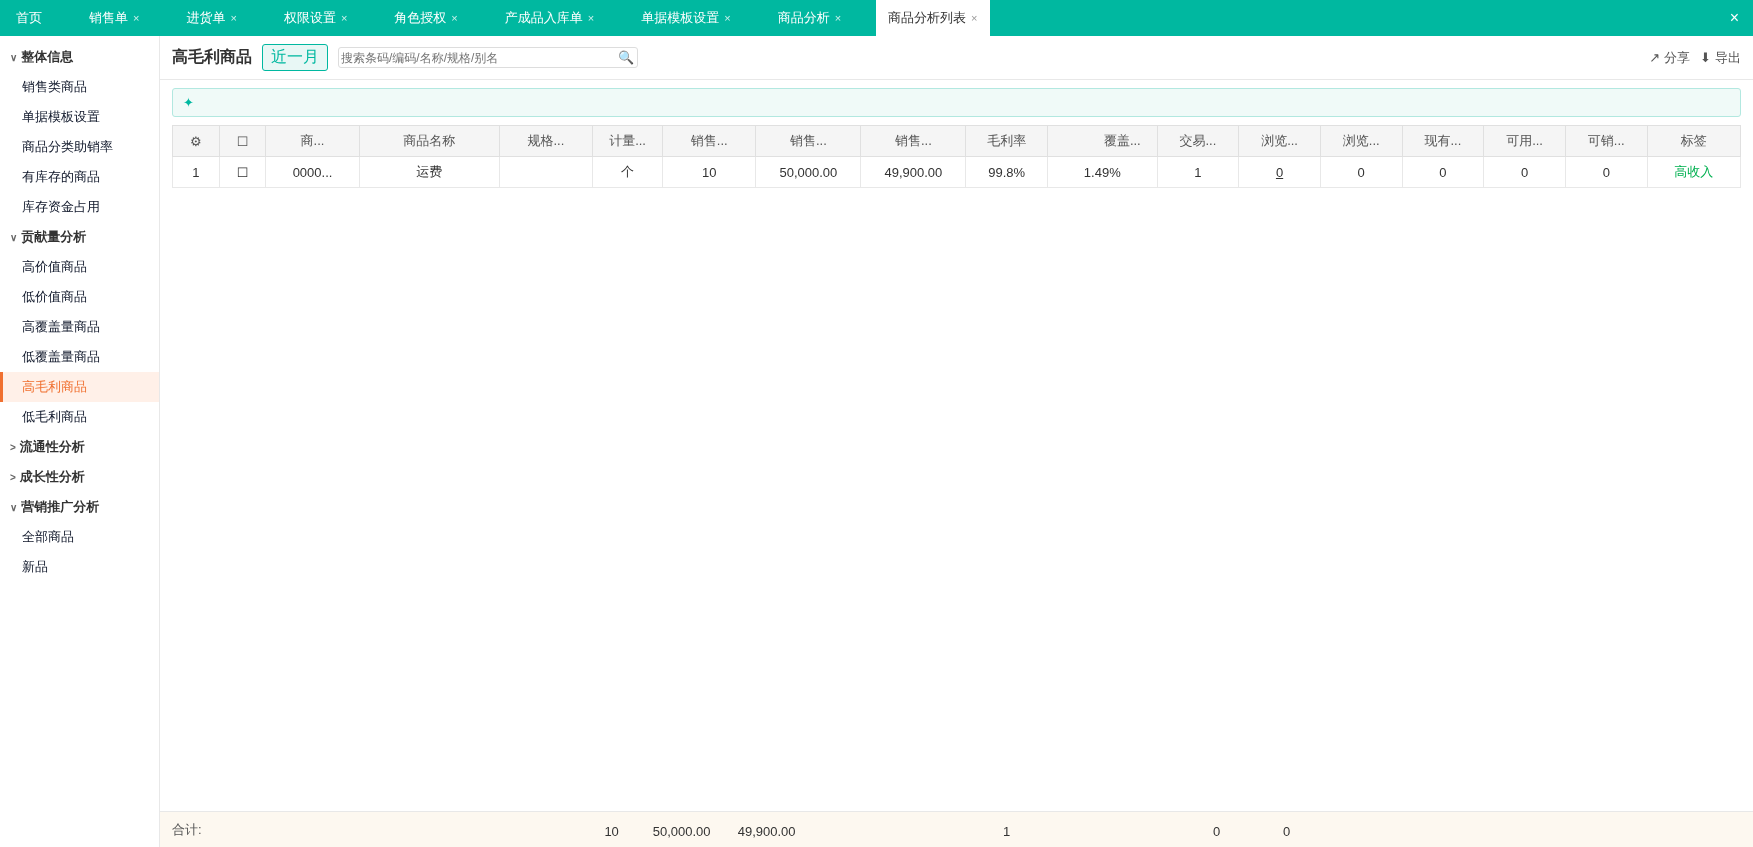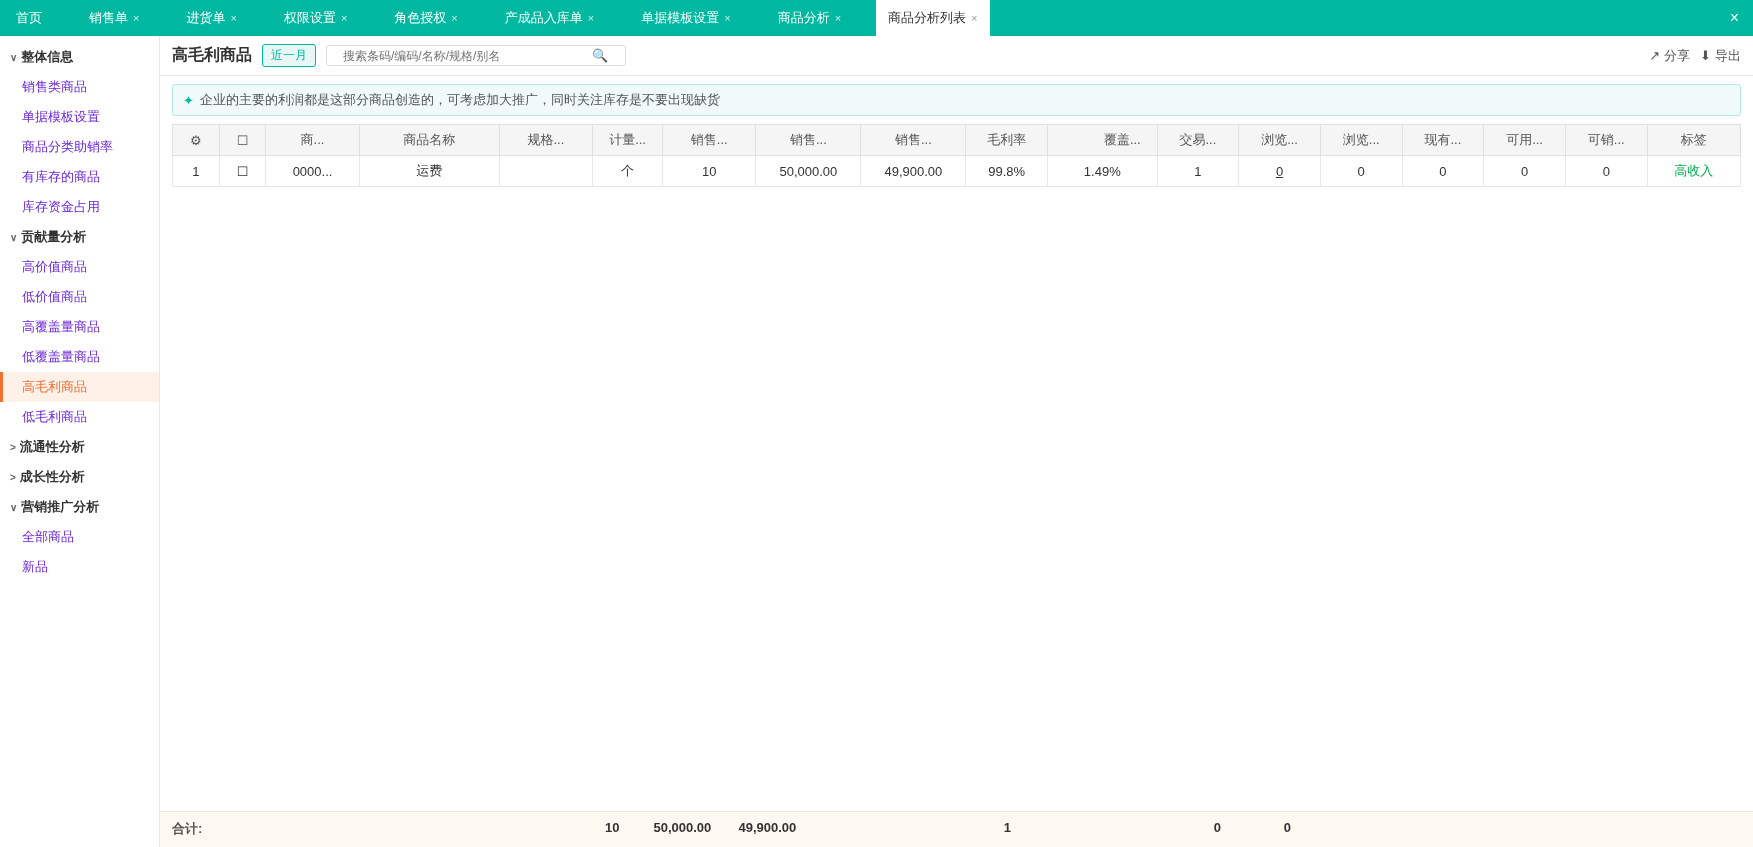--- a/index.html
+++ b/index.html
@@ -63,21 +63,21 @@
       align-items: center;
       font-weight: bold;
     }
     .sidebar-group-header .arrow {
       margin-right: 4px;
       font-size: 10px;
       color: #666;
     }
     .sidebar-item {
       padding: 6px 10px 6px 22px;
-      color: #6d28d9;
+      color: #0f172a;
       cursor: pointer;
       font-size: 13px;
       white-space: nowrap;
     }
     .sidebar-item.active {
       background: #fff0e8;
       color: #f07030;
       border-left: 3px solid #f07030;
       padding-left: 19px;
     }
@@ -105,34 +105,34 @@
       font-size: 16px;
       font-weight: bold;
       color: #333;
     }
     .filter-btn {
       background: #fff;
       border: 1px solid #ddd;
       border-radius: 3px;
       padding: 2px 8px;
       cursor: pointer;
-      font-size: 12px;
+      font-size: 16px;
       color: #555;
     }
     .filter-btn.active {
       background: #e8f7f5;
       border-color: #00b8a0;
       color: #00b8a0;
     }
     .search-box {
       display: flex;
       align-items: center;
       border: 1px solid #ddd;
       border-radius: 3px;
-      padding: 2px 16px;
+      padding: 2px 2px;
       flex: 1;
       max-width: 300px;
     }
     .search-box input {
       border: none;
       outline: none;
       flex: 1;
       font-size: 12px;
       color: #999;
     }
@@ -196,24 +196,23 @@
       text-align: center;
       white-space: nowrap;
     }
 
     
     .footer-bar {
       background: #fdf8f0;
       border-top: 1px solid #e8e8e8;
       padding: 8px 12px;
       display: flex;
-      align-items: flex-start;
+      align-items: flex-end;
       flex-shrink: 0;
       min-height: 36px;
-      font-weight: bold;
     }
     .footer-label {
       color: #555;
       margin-right: 20px;
       font-size: 13px;
     }
     .footer-cells {
       display: flex;
       gap: 0;
       flex: 1;
@@ -303,21 +302,20 @@
         </span>
         <span class="action-btn">
           <span>⬇</span>
           <span>导出</span>
         </span>
       </div>
     </div>
 
     <div class="info-banner">
       <span style="color:#00b8a0;">✦</span>
-      <span>企业的主要的利润都是这部分商品创造的，可考虑加大推广，同时关注库存是不要出现缺货</span>
     </div>
 
     <div class="table-container">
       <table>
         <thead>
           <tr id="table-header-row">
               <th style="width: 40px;">⚙</th>
               <th style="width: 40px;">☐</th>
               <th style="width: 80px;">商...</th>
               <th style="width: 120px;">商品名称</th>

